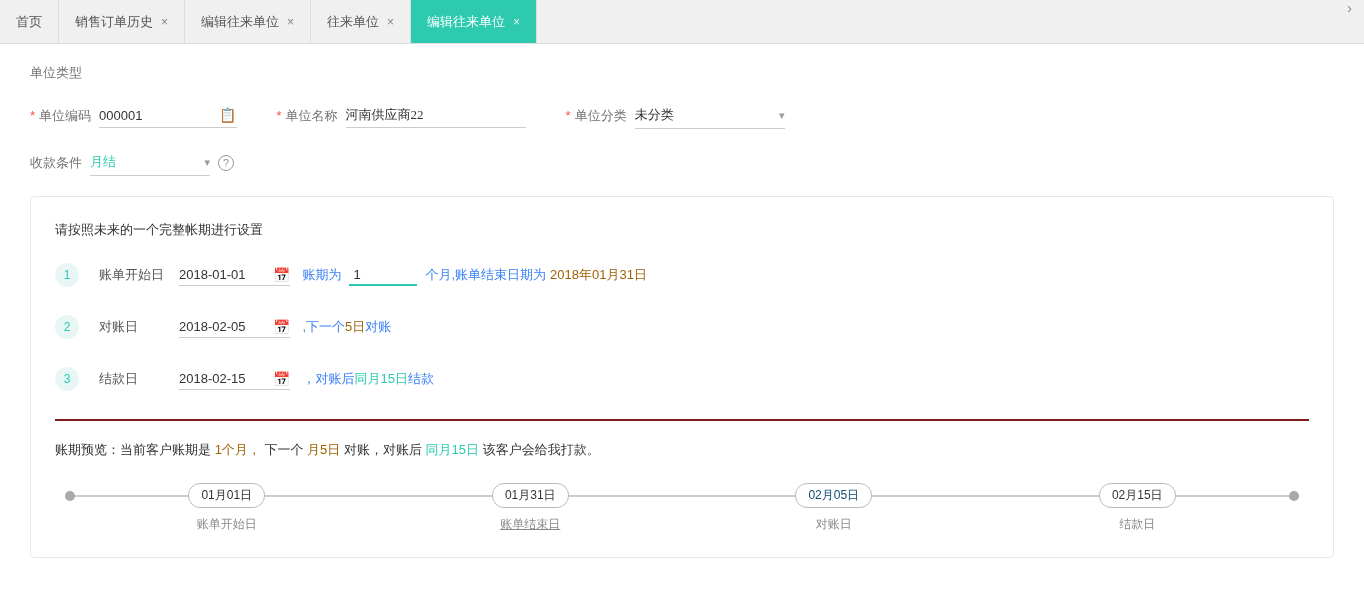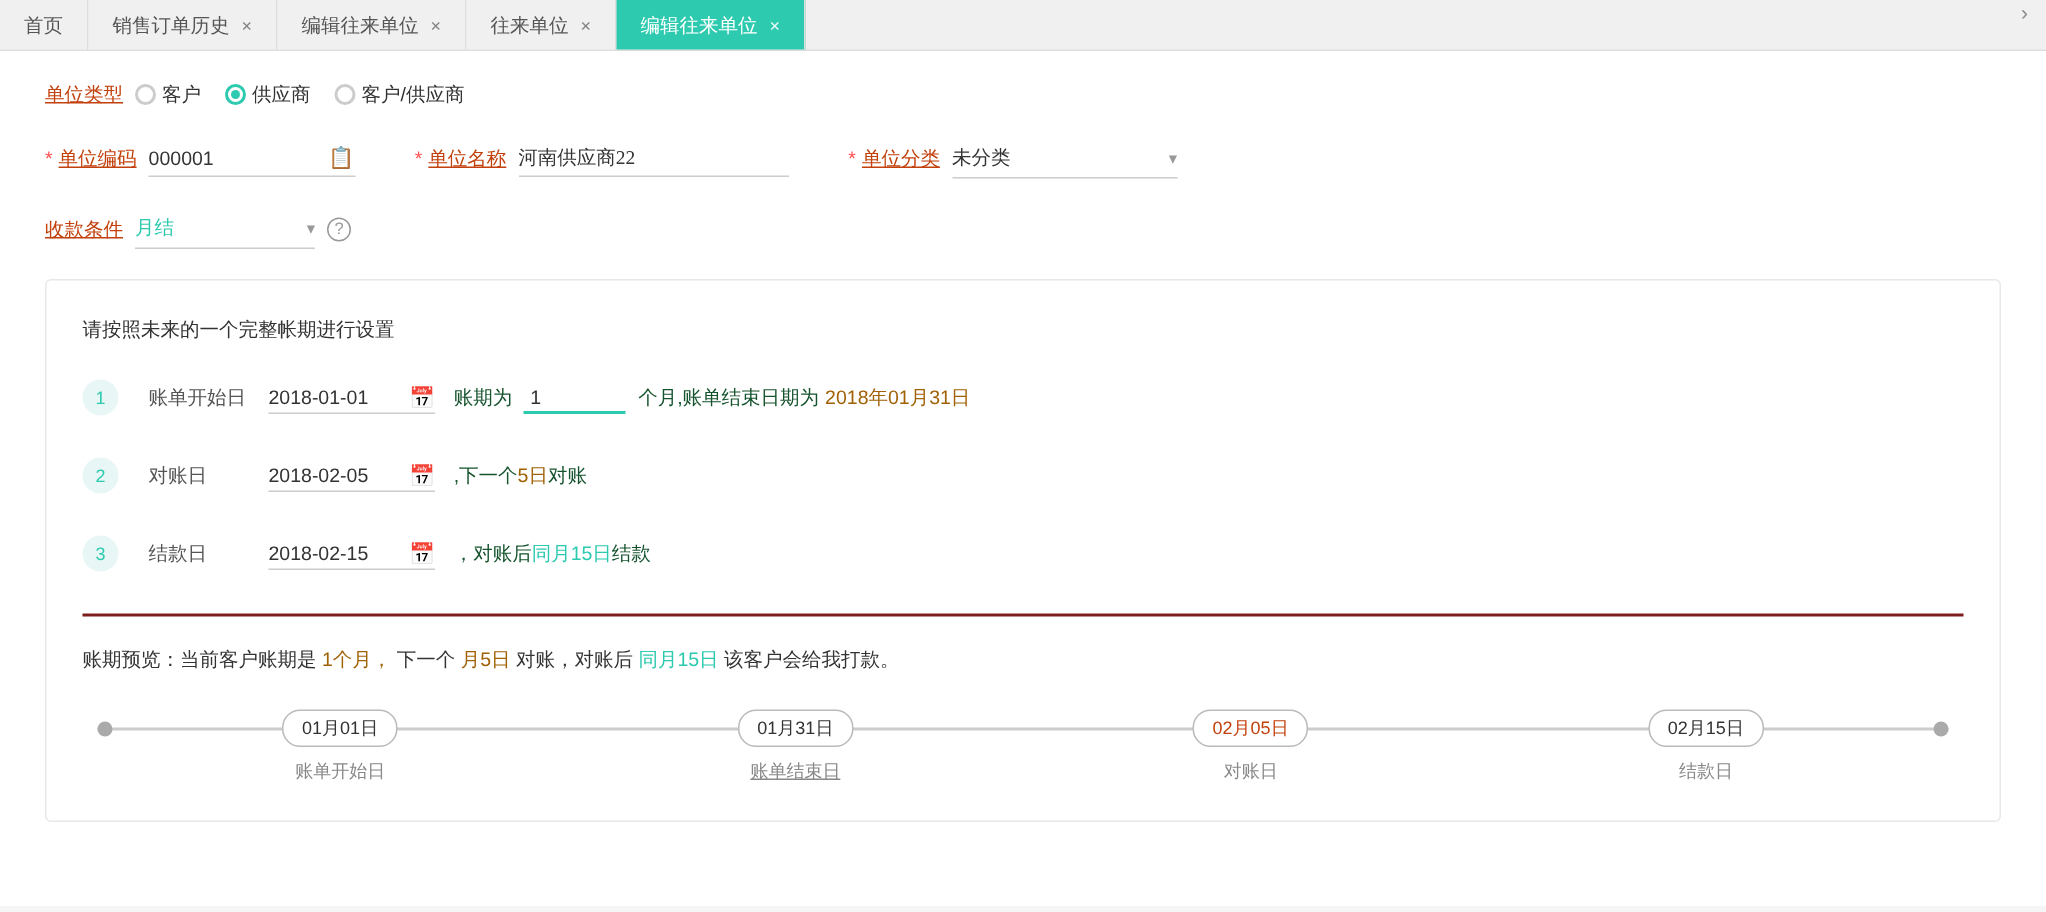--- a/index.html
+++ b/index.html
@@ -4,21 +4,21 @@
   <style>
     * { box-sizing: border-box; margin: 0; padding: 0; }
     body { font-family: 'Microsoft YaHei', Arial, sans-serif; font-size: 13px; color: #333; background: #f5f5f5; }
 
     
     .tab-bar {
       display: flex;
       align-items: flex-start;
       background: #f0f0f0;
       border-bottom: 1px solid #ddd;
-      height: 34px;
+      height: 44px;
       padding: 0;
       position: relative;
     }
     .tab {
       display: flex;
       align-items: center;
       padding: 0 16px;
       height: 100%;
       cursor: pointer;
       font-size: 13px;
@@ -59,24 +59,23 @@
       display: flex;
       align-items: center;
       margin-bottom: 20px;
     }
     .form-group {
       display: flex;
       align-items: center;
       margin-right: 40px;
     }
     .form-label {
-      color: #c2410c;
+      color: #737373;
       margin-right: 8px;
       white-space: nowrap;
-      text-decoration: underline;
     }
     .required-star {
       color: #ff4d4f;
       margin-right: 4px;
     }
     .radio-group {
       display: flex;
       align-items: center;
       gap: 16px;
     }
@@ -235,21 +234,21 @@
       background: transparent;
       width: 90px;
     }
     .calendar-icon {
       color: #2dcaaf;
       font-size: 14px;
       margin-left: 4px;
       cursor: pointer;
     }
     .step-desc {
-      color: #14532d;
+      color: #3b82f6;
       font-size: 13px;
     }
     .highlight-orange { color: #a16207; }
     .highlight-teal { color: #2dcaaf; }
 
     .period-input {
       display: flex;
       align-items: center;
       border-bottom: 2px solid #2dcaaf;
       padding: 2px 4px;
@@ -300,34 +299,20 @@
     <span class="close-btn">×</span>
   </div>
   <div class="tab-arrow">›</div>
 </div>
 
 <div class="page-content">
 
   <div class="form-row">
     <div class="form-group">
       <span class="form-label">单位类型</span>
-      <div class="radio-group">
-        <label class="radio-item">
-          <div class="radio-circle"></div>
-          <span>客户</span>
-        </label>
-        <label class="radio-item">
-          <div class="radio-circle checked"></div>
-          <span>供应商</span>
-        </label>
-        <label class="radio-item">
-          <div class="radio-circle"></div>
-          <span>客户/供应商</span>
-        </label>
-      </div>
     </div>
   </div>
 
   <div class="form-row">
     <div class="form-group">
       <span class="required-star">*</span>
       <span class="form-label">单位编码</span>
       <div class="input-with-icon">
         <input type="text" value="000001" style="width: 120px;">
         <span class="field-icon">📋</span>
@@ -422,21 +407,21 @@
           <div style="background:#fff;border:1px solid #bbb;border-radius:12px;padding:3px 12px;font-size:12px;color:#333;">01月01日</div>
           <div style="margin-top:8px;font-size:12px;color:#888;">账单开始日</div>
         </div>
 
         <div style="flex:1;display:flex;flex-direction:column;align-items:center;z-index:1;">
           <div style="background:#fff;border:1px solid #bbb;border-radius:12px;padding:3px 12px;font-size:12px;color:#333;">01月31日</div>
           <div style="margin-top:8px;font-size:12px;color:#888;text-decoration:underline;">账单结束日</div>
         </div>
 
         <div style="flex:1;display:flex;flex-direction:column;align-items:center;z-index:1;">
-          <div style="background:#fff;border:1px solid #bbb;border-radius:12px;padding:3px 12px;font-size:12px;color:#c2410c;">02月05日</div>
+          <div style="background:#fff;border:1px solid #bbb;border-radius:12px;padding:3px 12px;font-size:12px;color:#0c4a6e;">02月05日</div>
           <div style="margin-top:8px;font-size:12px;color:#888;">对账日</div>
         </div>
 
         <div style="flex:1;display:flex;flex-direction:column;align-items:center;z-index:1;">
           <div style="background:#fff;border:1px solid #bbb;border-radius:12px;padding:3px 12px;font-size:12px;color:#333;">02月15日</div>
           <div style="margin-top:8px;font-size:12px;color:#888;">结款日</div>
         </div>
 
         <div style="width:10px;height:10px;border-radius:50%;background:#aaa;margin-top:8px;z-index:1;flex-shrink:0;"></div>
       </div>

